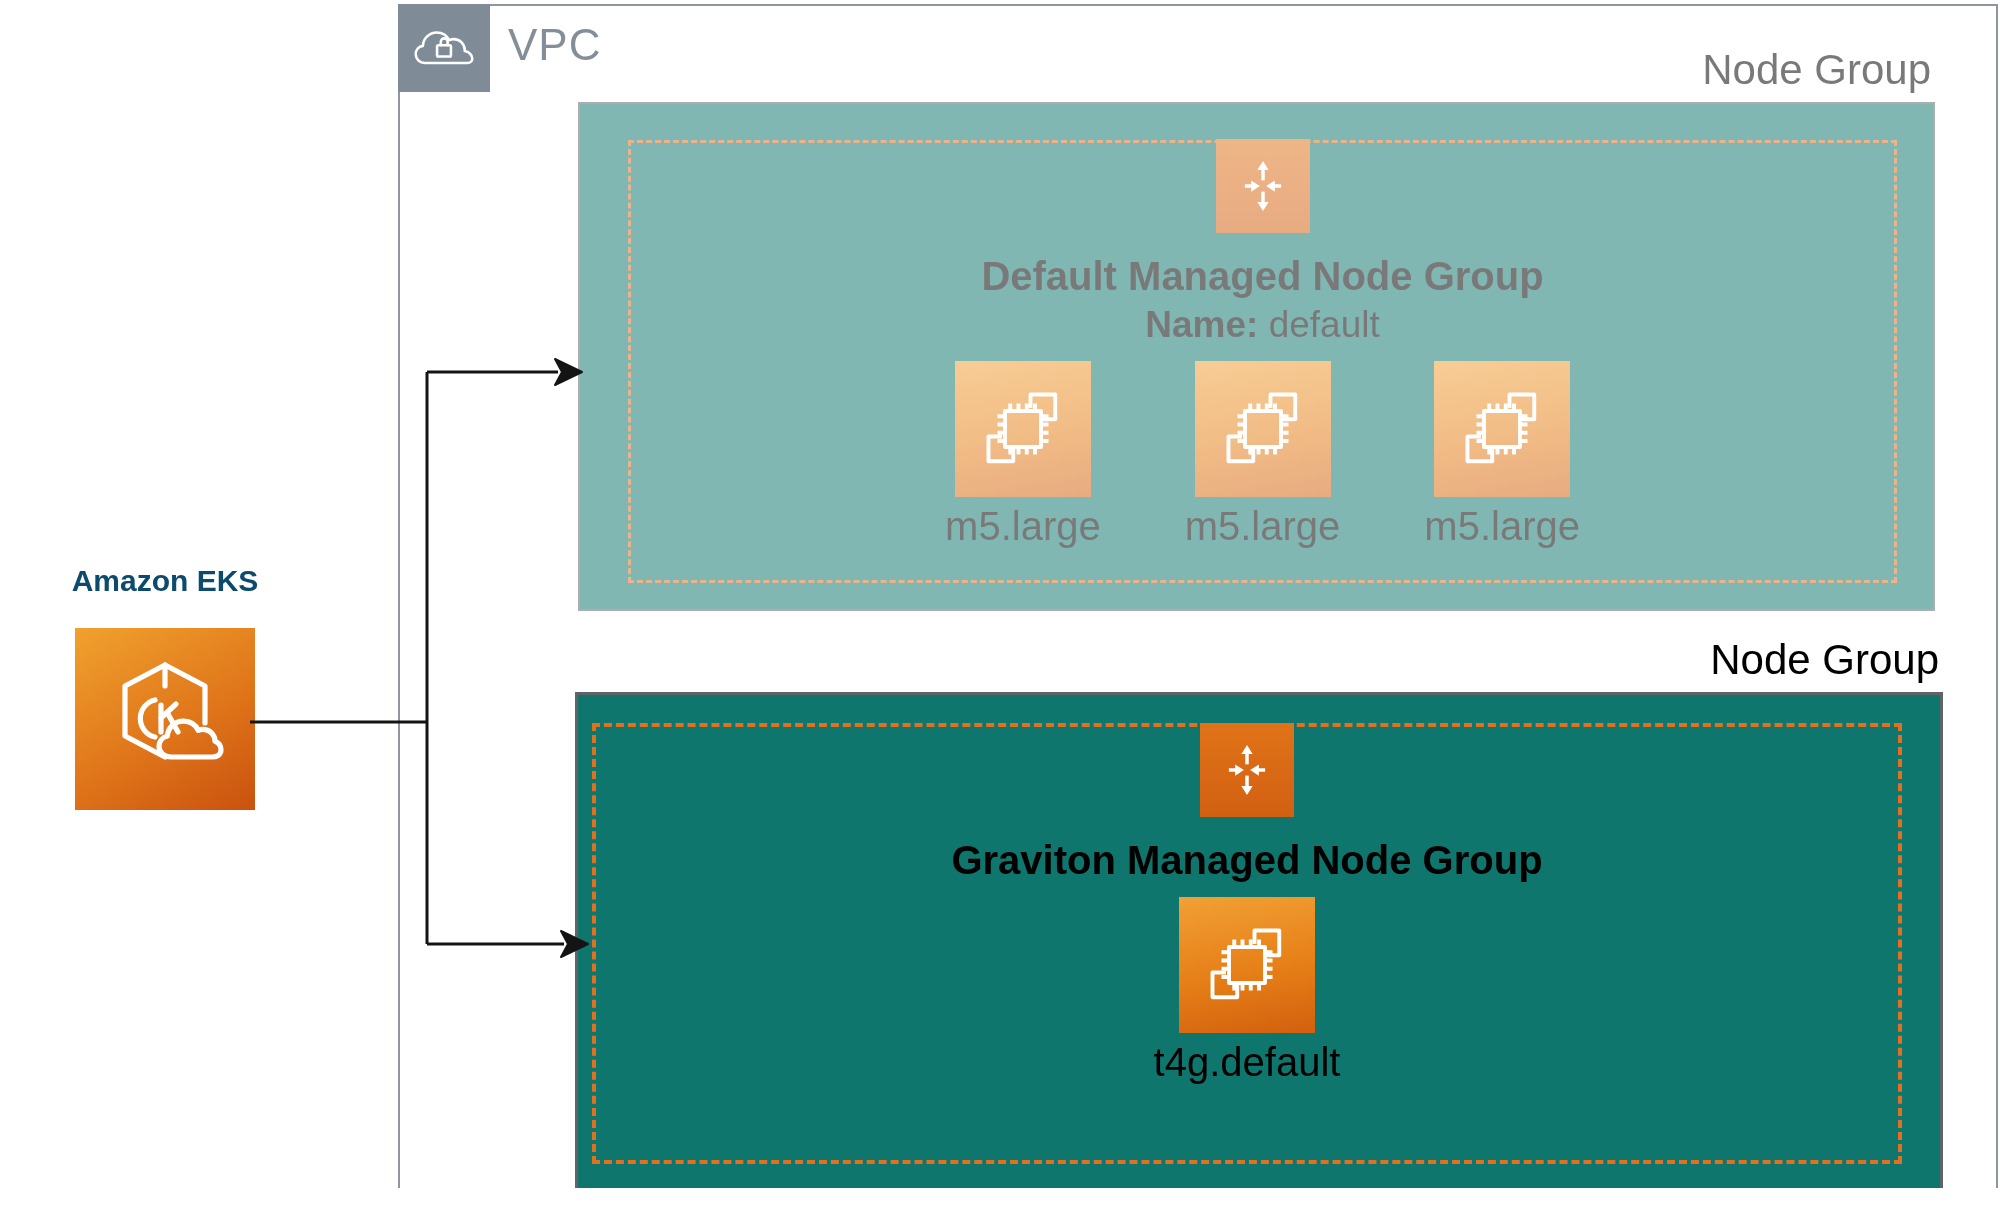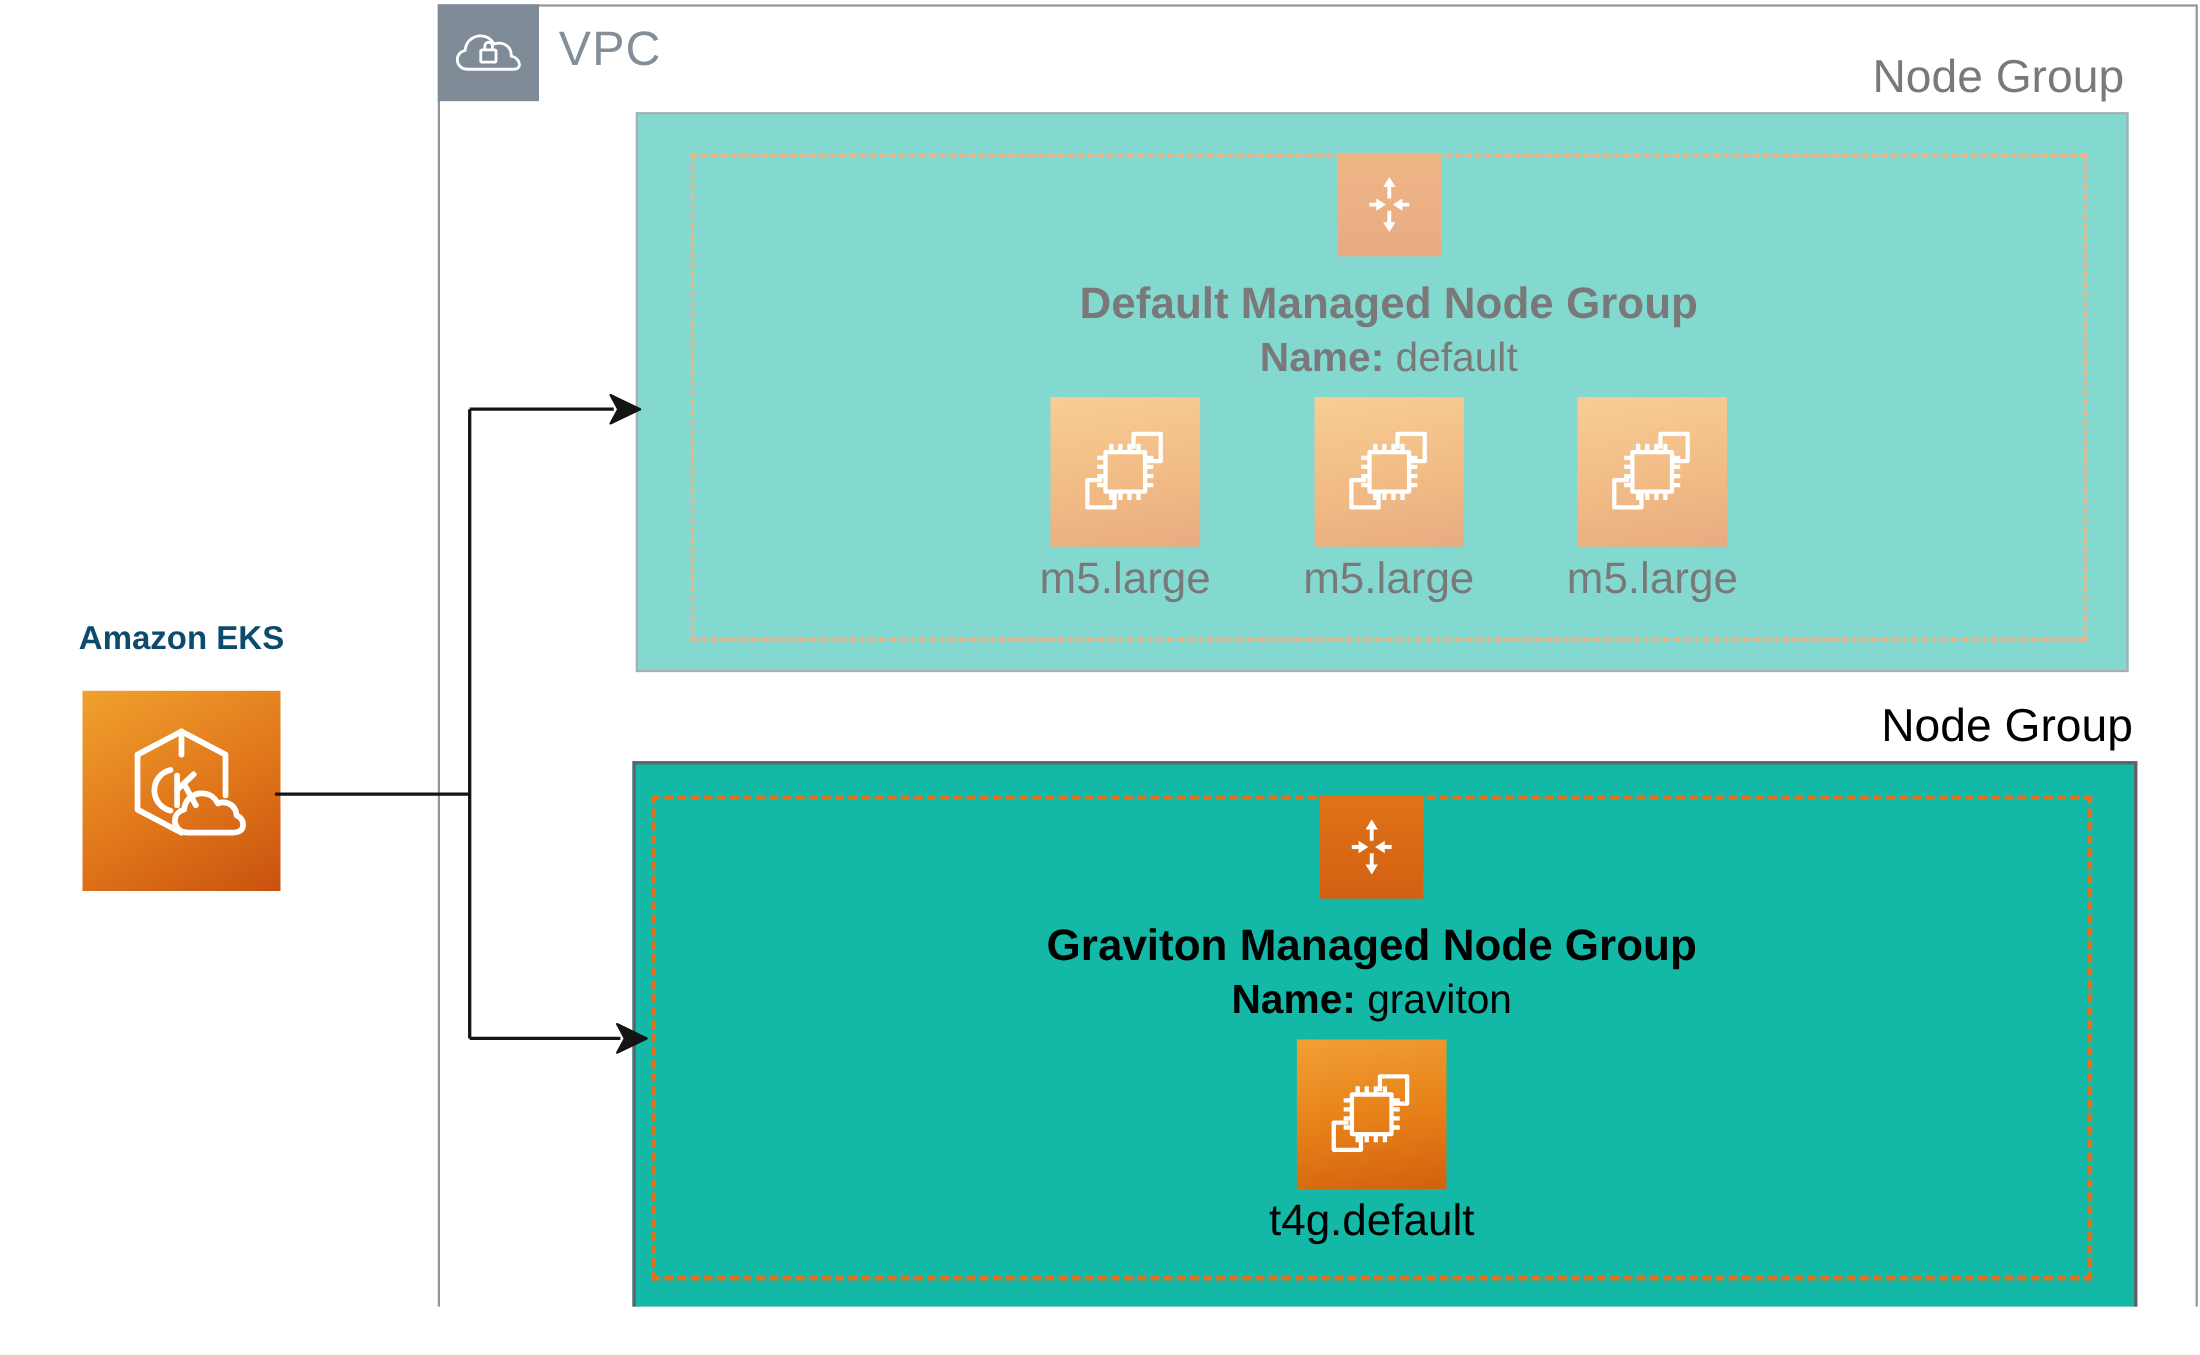--- a/index.html
+++ b/index.html
@@ -19,21 +19,21 @@
   .vpc-title{
     position:absolute;left:108px;top:14px;font-size:44px;color:#848e99;letter-spacing:1px;
   }
   
   .ng{position:absolute;}
   .ng--faded{opacity:.52;}
   .ng-label{
     text-align:right;font-size:42px;font-weight:normal;color:#000000;
     line-height:48px;margin:0 4px 8px 0;
   }
-  .ng-box{position:relative;background:#14b8a6;}
+  .ng-box{position:relative;background:#0f766e;}
   .ng--faded .ng-box{border:2px solid #5f6468;height:505px;}
   .ng--active .ng-box{border:3px solid #5f6468;height:493px;}
   .ng-dashed{position:absolute;display:flex;flex-direction:column;align-items:center;}
   .ng--faded .ng-dashed{left:48px;right:36px;top:36px;bottom:26px;border:3px dashed #e0711f;}
   .ng--active .ng-dashed{left:14px;right:38px;top:28px;bottom:24px;border:4px dashed #e0711f;}
   .scale-icon{
     width:94px;height:94px;margin-top:-4px;flex:0 0 auto;
     background:linear-gradient(180deg,#e07318,#d26012);
     display:flex;align-items:center;justify-content:center;
   }
@@ -160,21 +160,20 @@
             </g>
             <g fill="#ffffff">
               <path d="M24 4 l-4.5 7.2 h9 z"></path>
               <path d="M24 44 l-4.5 -7.2 h9 z"></path>
               <path d="M21.5 24 l-7 -4.5 v9 z"></path>
               <path d="M26.5 24 l7 -4.5 v9 z"></path>
             </g>
           </svg>
         </div>
         <div class="g-title">Graviton Managed Node Group</div>
-        <div class="g-name"><span class="b">Name:</span>&nbsp;<span>graviton</span></div>
         <div class="inst-row">
           <div class="inst">
             <div class="inst-icon">
               <svg width="96" height="96" viewBox="0 0 64 64" fill="none" stroke="#ffffff" stroke-width="2.6" stroke-linejoin="round">
                 <rect x="20" y="20" width="24" height="24"></rect>
                 <path d="M23.5 20 V15 M29 20 V15 M34.5 20 V15 M40 20 V15"></path>
                 <path d="M23.5 49 V44 M29 49 V44 M34.5 49 V44 M40 49 V44"></path>
                 <path d="M20 23.5 H15 M20 29 H15 M20 34.5 H15 M20 40 H15"></path>
                 <path d="M49 23.5 H44 M49 29 H44 M49 34.5 H44 M49 40 H44"></path>
                 <path d="M37 18 V9 H53.5 V25.5 H45"></path>

